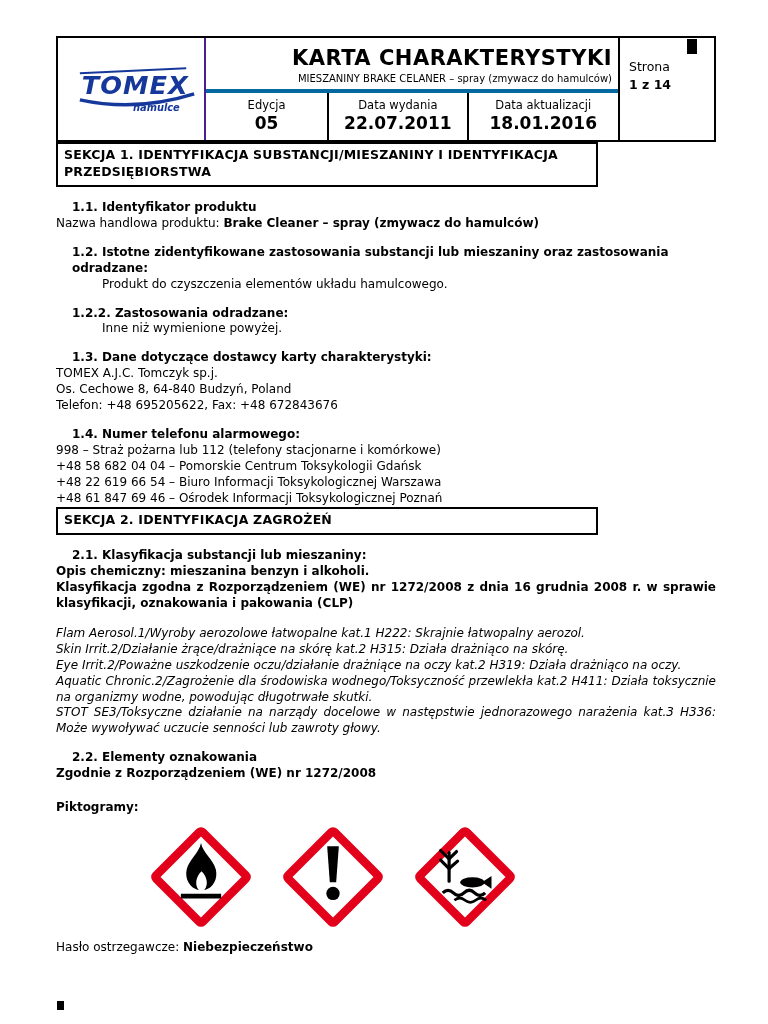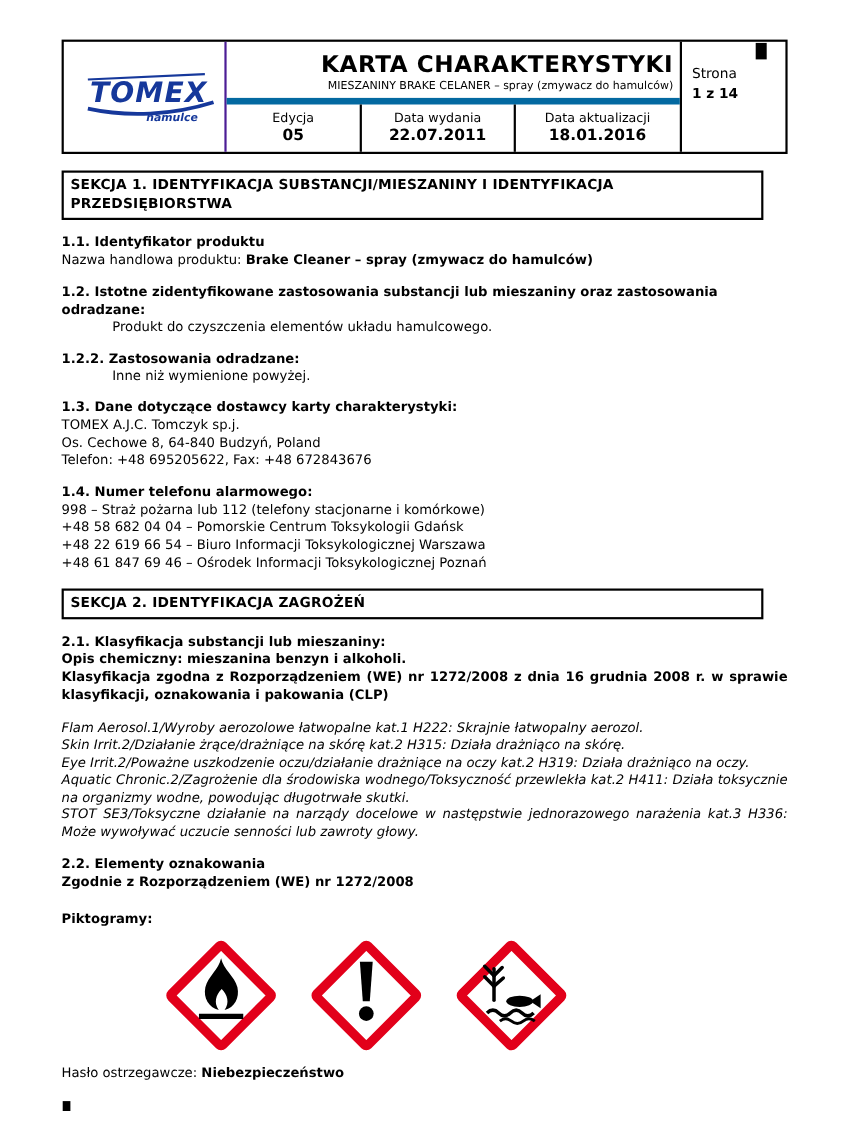--- a/index.html
+++ b/index.html
@@ -26,41 +26,41 @@
   }
   .title-cell { grid-column: 2; grid-row: 1; text-align: right; padding: 8px 6px 5px; }
   .page-cell {
     grid-column: 3; grid-row: 1 / 3;
     border-left: 2px solid #000;
     padding: 20px 9px; font-size: 12.5px; line-height: 1.45;
   }
   .meta-row {
     grid-column: 2; grid-row: 2;
     display: grid; grid-template-columns: 1fr 1.15fr 1.25fr;
-    border-top: 6px solid #0369a1;
+    border-top: 4px solid #0369a1;
   }
   .meta-cell { padding: 5px 4px 7px; text-align: center; }
   .meta-cell + .meta-cell { border-left: 2px solid #000; }
   .meta-label { font-size: 11.5px; }
-  .meta-value { font-weight: bold; font-size: 14px; margin-top: 1px; }
+  .meta-value { font-weight: bold; font-size: 17px; margin-top: 1px; }
   .doc-title { font-weight: bold; font-size: 21px; letter-spacing: .5px; }
   .doc-subtitle { font-size: 10px; margin-top: 3px; }
 
   .logo-main { font-style: italic; font-weight: bold; font-size: 26px; fill: #16389b; letter-spacing: 1px; }
   .logo-subtxt { font-style: italic; font-weight: bold; font-size: 10px; fill: #16389b; }
 
   
   .section-box {
     border: 2px solid #000; font-weight: bold; font-size: 12.5px;
-    padding: 3px 6px 4px; margin-top: 15px; width: 638px; letter-spacing: .2px;
+    padding: 3px 6px 4px; width: 542px; letter-spacing: .2px;
     line-height: 1.35;
   }
   p { margin: 0; line-height: 1.33; }
   .b { font-weight: bold; }
-  .block { margin-top: 13px; }
+  .block { margin-top: 13px; margin-left: 16px; }
   .indent { padding-left: 46px; }
   .justify { text-align: justify; }
   .class-list { margin-top: 14px; font-style: italic; }
   .picto-row { display: flex; gap: 26px; padding-left: 92px; margin-top: 8px; }
   .ghs { width: 106px; height: 106px; display: block; }
   .signal { margin-top: 10px; }
 
   
   .artifact { position: absolute; background: #000; }
   .artifact-tr { left: 687px; top: 39px; width: 10px; height: 15px; }

